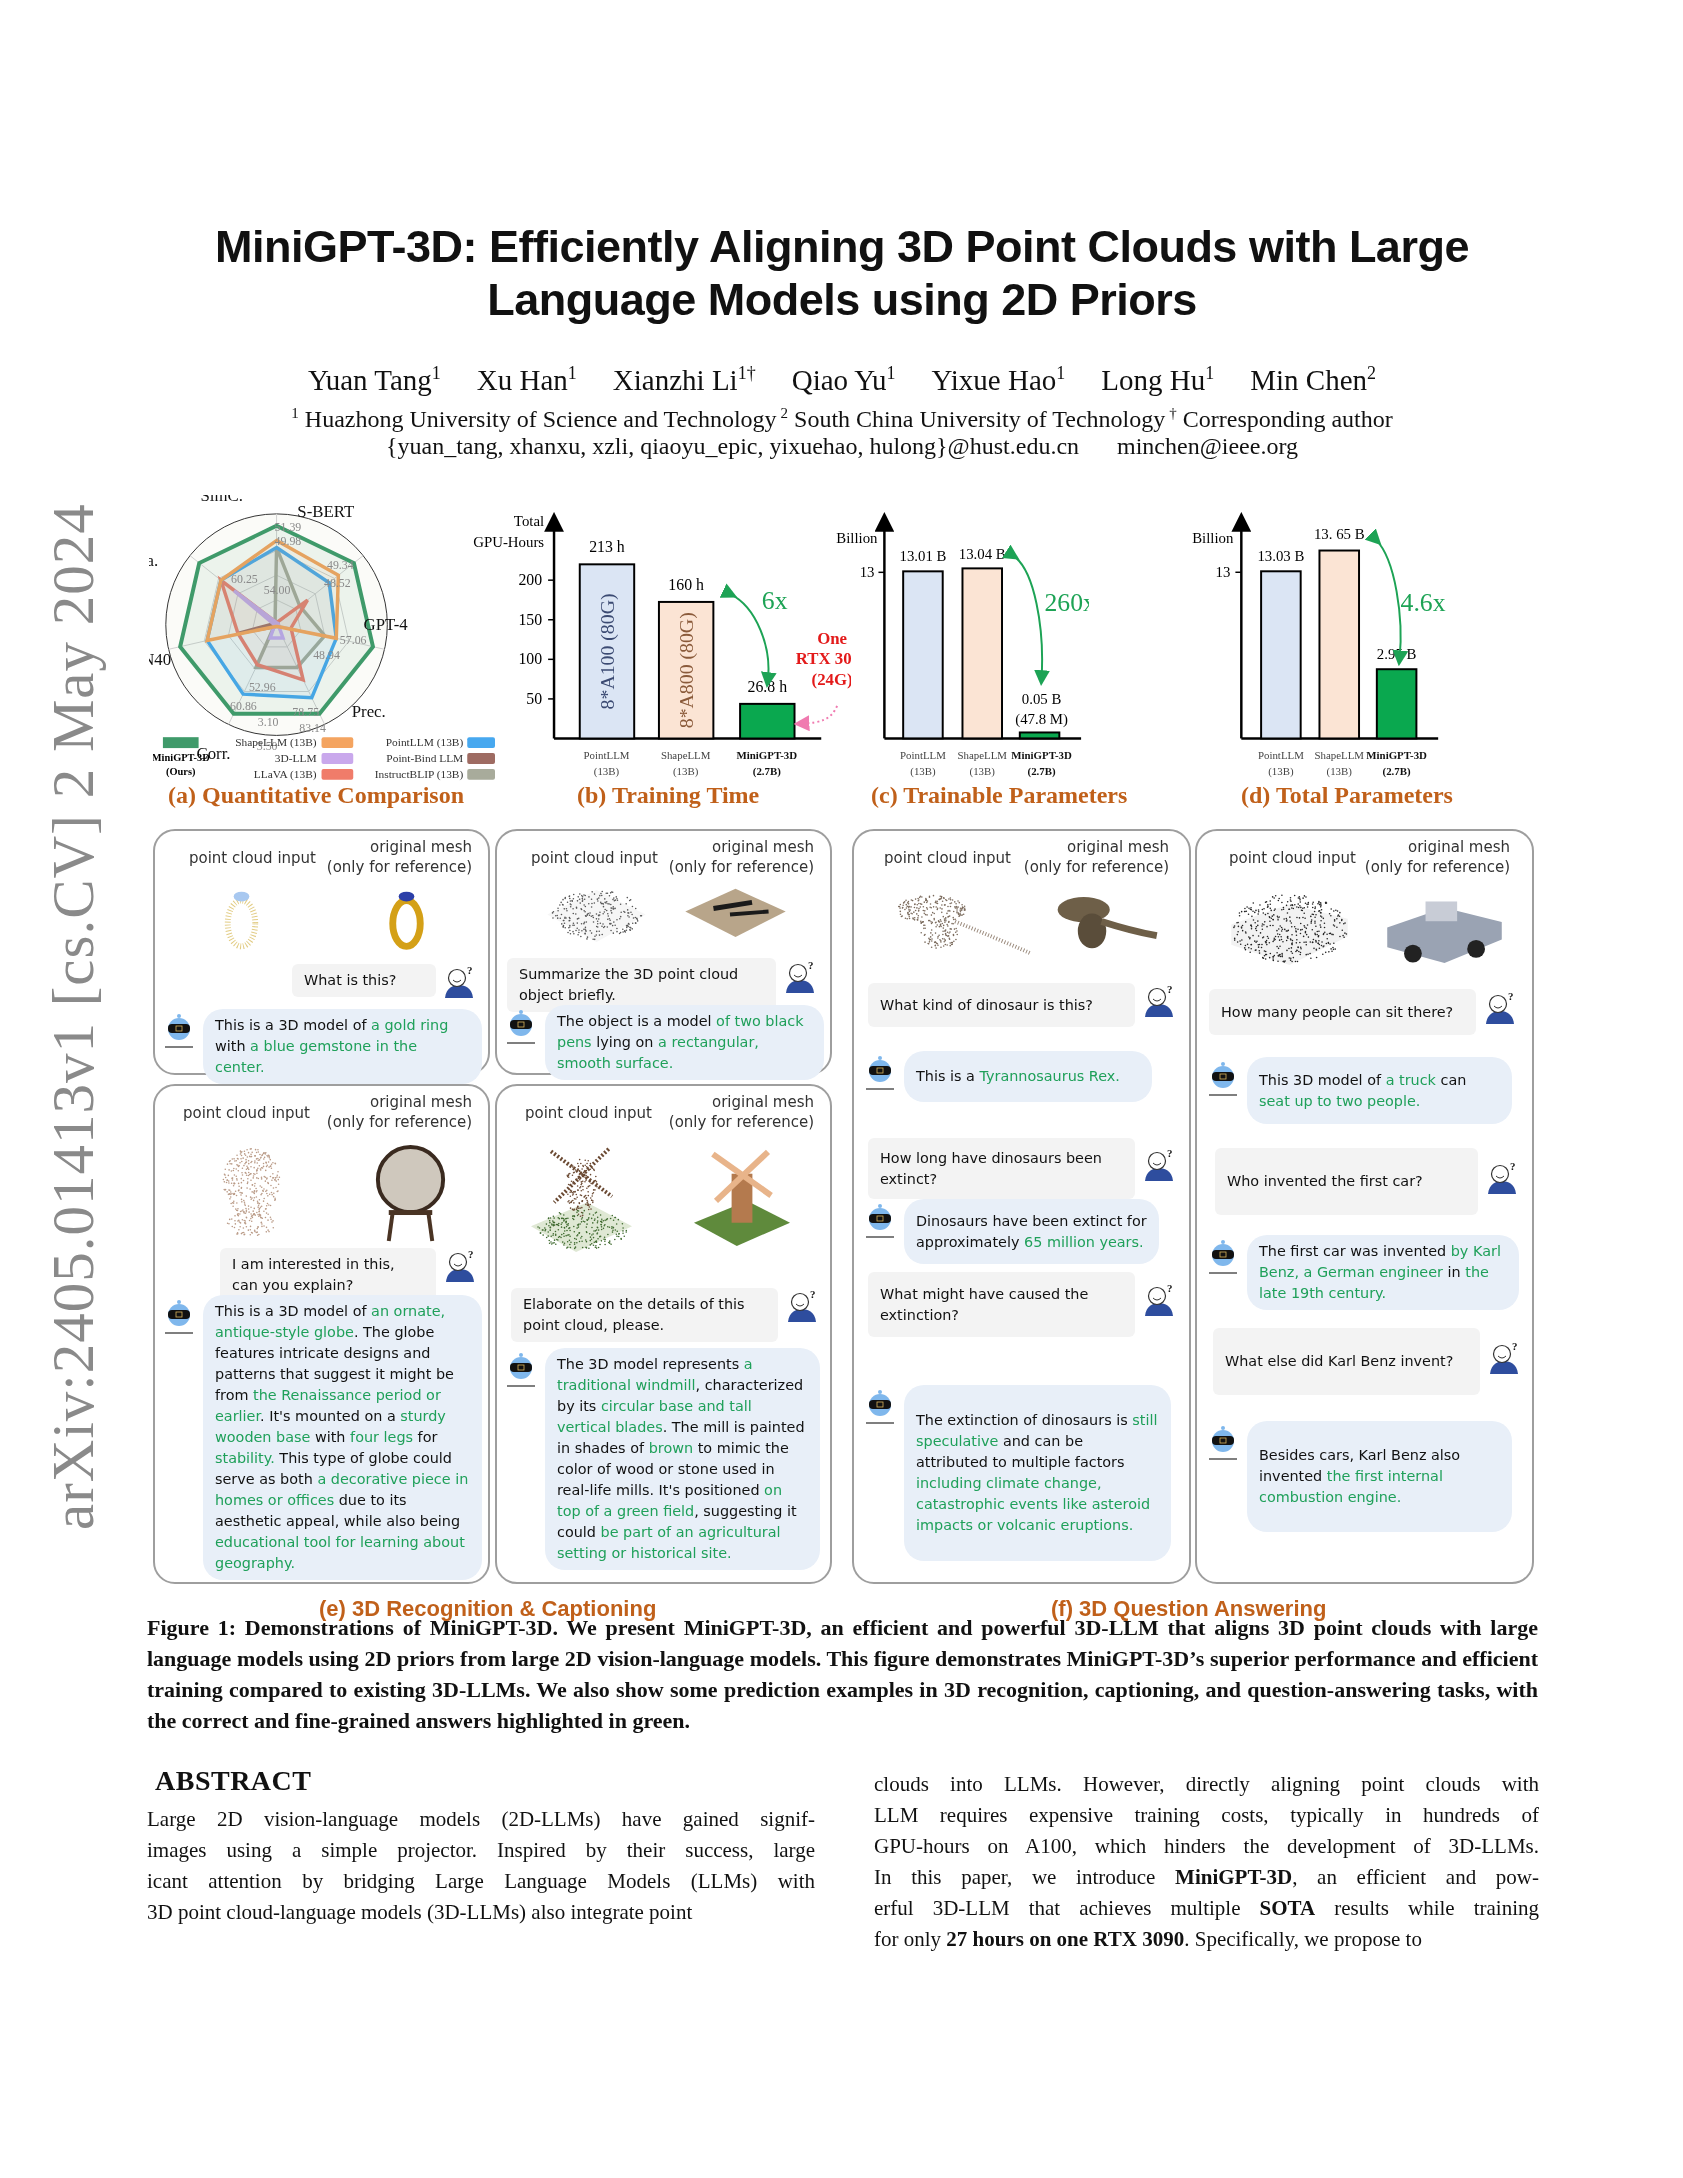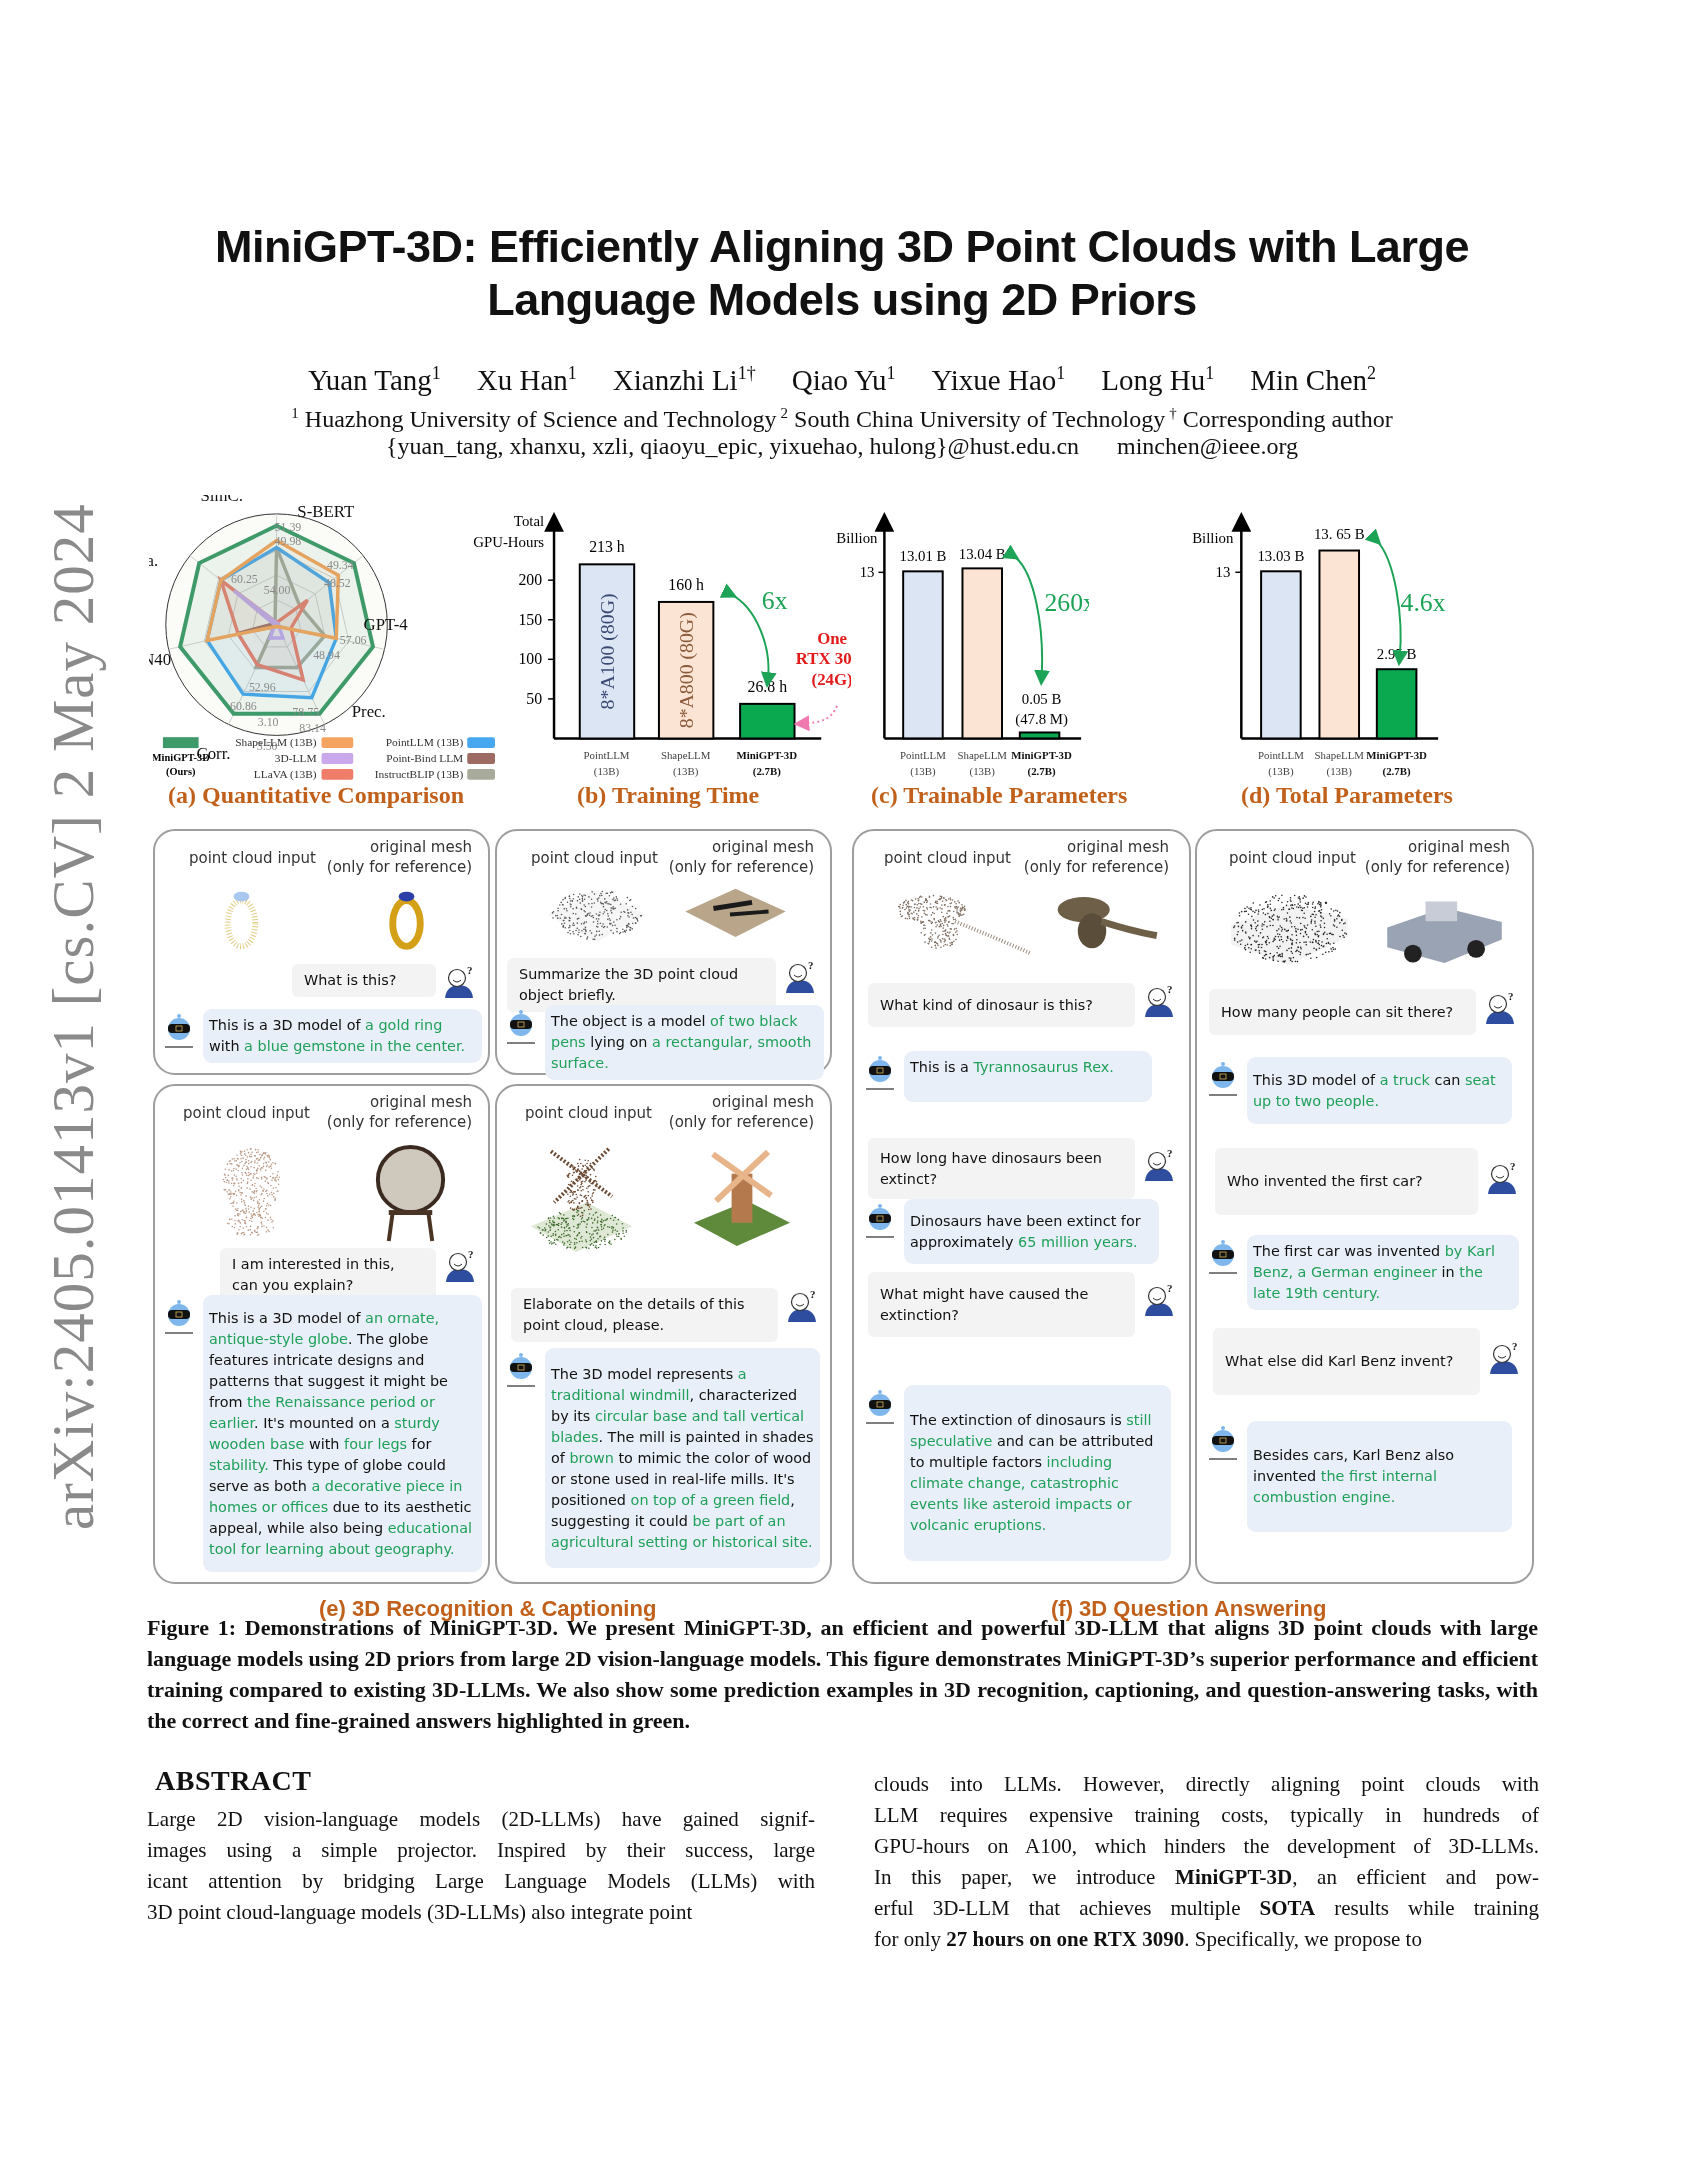--- a/index.html
+++ b/index.html
@@ -51,22 +51,22 @@
     font-family: "DejaVu Sans", "Liberation Sans", sans-serif; color: #222;
   }
   .card .pc-label { position: absolute; font-size: 15px; color: #333; white-space: nowrap; }
   .card .mesh-label { position: absolute; font-size: 15px; color: #333; text-align: right; line-height: 20px; white-space: nowrap; }
   .card .thumb { position: absolute; }
   .bubble-user {
     position: absolute; background: #f3f3f3; border-radius: 6px; font-size: 14.4px; line-height: 21px;
     padding: 6px 12px; color: #111;
   }
   .bubble-bot {
-    position: absolute; background: #e8eff8; border-radius: 9px; font-size: 14.4px; line-height: 21px;
-    padding: 6px 6px; color: #111;
+    position: absolute; background: #e8eff8; border-radius: 20px; font-size: 14.4px; line-height: 21px;
+    padding: 6px 12px; color: #111;
   }
   .hl { color: #1fa05a; }
   .avatar-user { position: absolute; width: 36px; height: 36px; }
   .avatar-bot { position: absolute; width: 34px; height: 40px; }
 
   .fig-caption {
     position: absolute; left: 147px; top: 1612px; width: 1391px; font-weight: bold;
     font-size: 22px; line-height: 31px; text-align: justify;
   }
 
@@ -1823,21 +1823,21 @@
       <path d="M12,16 Q16,20 20,16" fill="none" stroke="#333" stroke-width="1"></path>
       <text x="26" y="10" font-size="11" font-weight="bold" fill="#111">?</text>
     </svg>
     <svg class="avatar-bot" width="34" height="40" viewBox="0 0 34 40" style="left:10px;top:222px">
       <circle cx="16" cy="18" r="11" fill="#7fb7ec"></circle>
       <rect x="5" y="13" width="22" height="9" rx="4" fill="#111"></rect>
       <rect x="13" y="15" width="6" height="5" fill="none" stroke="#d7b25a" stroke-width="0.8"></rect>
       <circle cx="16" cy="5" r="2" fill="#7fb7ec"></circle>
       <line x1="2" y1="36" x2="30" y2="36" stroke="#555" stroke-width="1.5"></line>
     </svg>
-    <div class="bubble-bot" style="left:50px;top:220px;width:248px;min-height:51px;display:flex;">
+    <div class="bubble-bot" style="left:50px;top:220px;width:248px;min-height:51px;display:flex;align-items:center">
       <span>This is a <span class="hl">Tyrannosaurus Rex.</span></span>
     </div>
     <div class="bubble-user" style="left:14px;top:307px;width:267px;min-height:61px;display:flex;align-items:center">
       <span>How long have dinosaurs been extinct?</span>
     </div>
     <svg class="avatar-user" width="36" height="36" viewBox="0 0 36 36" style="left:287px;top:316px">
       <path d="M4,34 C5,24 12,21 18,21 C24,21 31,24 32,34 Z" fill="#2e4d9e"></path>
       <circle cx="16" cy="14" r="8.5" fill="#fff" stroke="#333" stroke-width="1.2"></circle>
       <path d="M12,16 Q16,20 20,16" fill="none" stroke="#333" stroke-width="1"></path>
       <text x="26" y="10" font-size="11" font-weight="bold" fill="#111">?</text>

